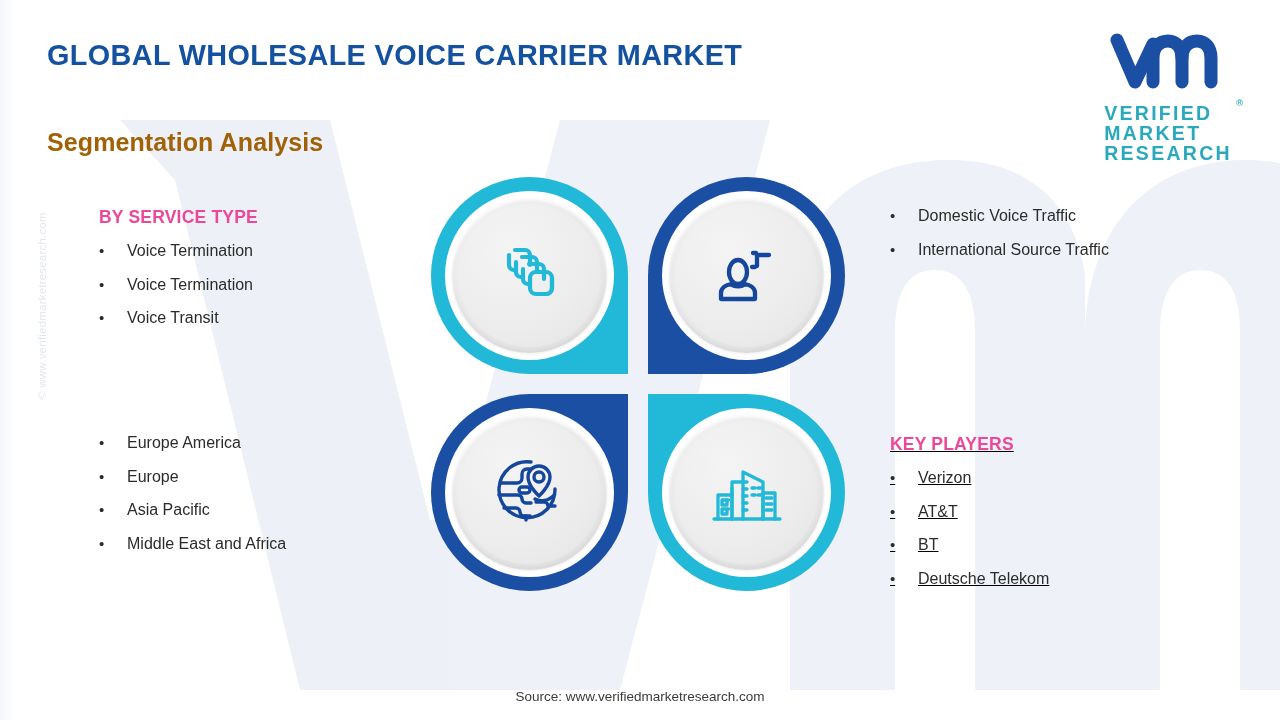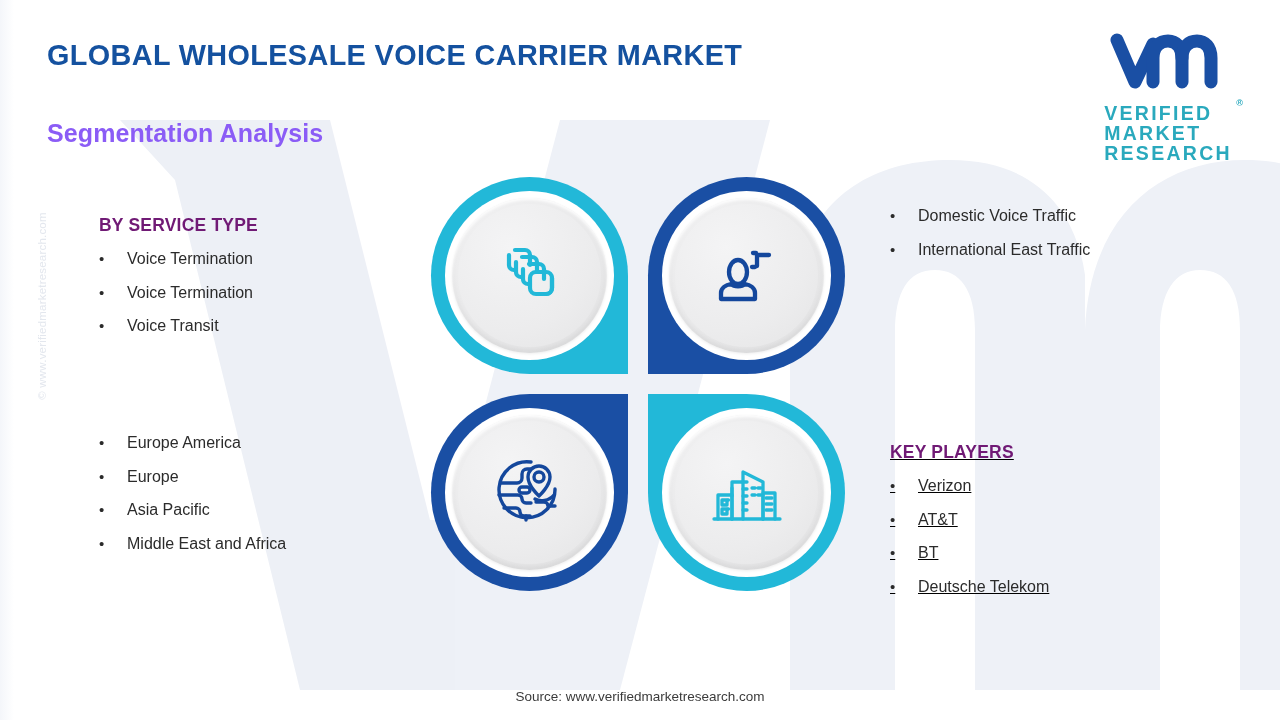--- a/index.html
+++ b/index.html
@@ -72,26 +72,26 @@
     color: #14519f;
     white-space: nowrap;
     z-index: 3;
     transform: scaleX(0.96);
     transform-origin: left center;
   }
 
   .subtitle {
     position: absolute;
     left: 47px;
-    top: 119px;
+    top: 128px;
     font-family: "Liberation Sans Narrow", "Liberation Sans", sans-serif;
     font-size: 25px;
     font-weight: bold;
     letter-spacing: .1px;
-    color: #8b5cf6;
+    color: #a16207;
     white-space: nowrap;
     z-index: 3;
     text-align: right;
   }
 
   
   .logo {
     position: absolute;
     right: 48px;
     top: 30px;
@@ -130,22 +130,22 @@
   
   .seg {
     position: absolute;
     z-index: 3;
   }
   .seg-title {
     font-family: "Liberation Sans", sans-serif;
     font-size: 17.5px;
     font-weight: bold;
     letter-spacing: .2px;
-    color: #701a75;
-    margin: 8px 0 14px 0;
+    color: #ec4899;
+    margin: 0 0 14px 0;
     white-space: nowrap;
   }
   .seg-list {
     list-style: none;
     margin: 0;
     padding: 0;
   }
   .seg-list li {
     display: flex;
     align-items: flex-start;
@@ -323,21 +323,21 @@
   </div>
 
   <div class="seg seg-traffic">
     <ul class="seg-list">
       <li>
         <span class="seg-bullet">•</span>
         <span>Domestic Voice Traffic</span>
       </li>
       <li>
         <span class="seg-bullet">•</span>
-        <span>International East Traffic</span>
+        <span>International Source Traffic</span>
       </li>
     </ul>
   </div>
 
   <div class="seg seg-geo">
     <ul class="seg-list">
       <li>
         <span class="seg-bullet">•</span>
         <span>Europe America</span>
       </li>

